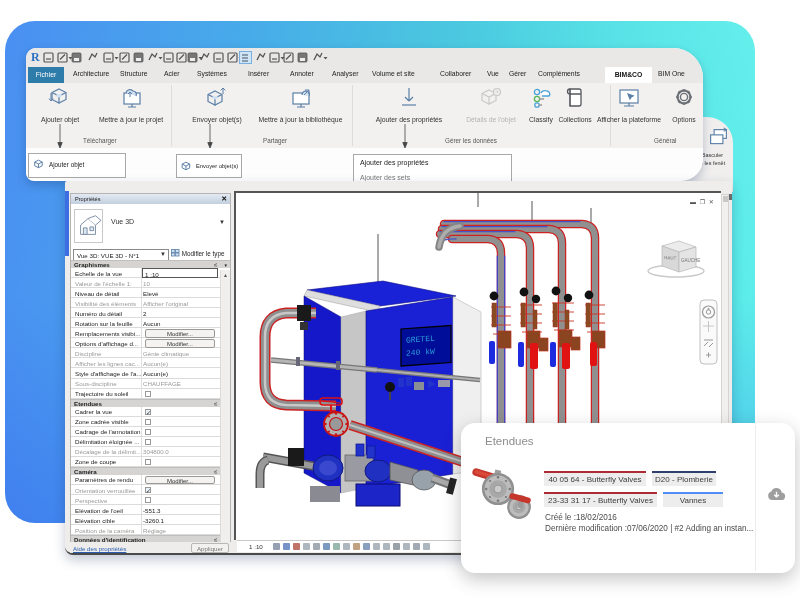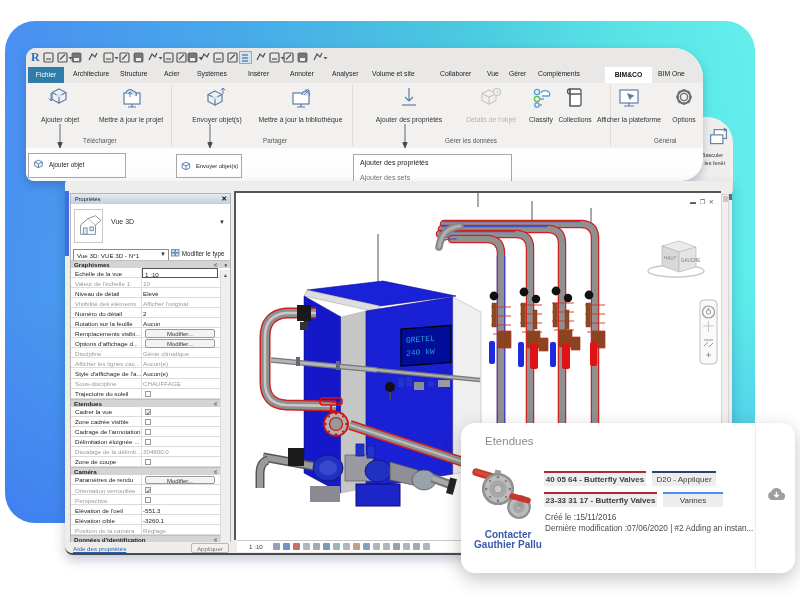--- a/index.html
+++ b/index.html
@@ -72,21 +72,21 @@
      border-top:1px solid #c9c8c6;font-size:6.2px;color:#333;}
   #vpscroll{left:656px;top:13px;width:8px;height:345px;background:#f1f0ef;border:1px solid #d5d4d2;box-sizing:border-box;}
   
   #card{left:461px;top:423px;width:334px;height:150px;background:#fff;border-radius:14px;
      box-shadow:0 6px 18px rgba(60,60,60,.30);}
   #card .generic{position:absolute;left:24px;top:12px;width:80px;font-size:11.5px;color:#8d8d8d;}
   #card .title{position:absolute;left:83px;top:10px;font-size:15px;color:#424242;font-weight:500;}
   #card .subt{position:absolute;left:84px;top:31px;font-size:8.3px;color:#5f5f5f;}
   .chip{position:absolute;height:15px;background:#ededed;font-size:8px;color:#3c3c3c;
      text-align:center;line-height:13px;box-sizing:border-box;}
-  .chip.red{border-top:2px solid #ad2b35;font-weight:bold;}
+  .chip.red{border-top:2px solid #ad2b35;}
   .chip.navy{border-top:2px solid #303f6e;}
   .chip.blue{border-top:2px solid #4f8df7;}
   #card .meta{position:absolute;left:84px;font-size:8.2px;color:#4a4a4a;white-space:nowrap;}
   #card .contact{position:absolute;left:-8px;top:107px;width:110px;text-align:center;
      font-size:10px;color:#3b5aa9;font-weight:bold;line-height:10px;}
 </style>
 </head>
 <body>
 <div id="stage">
   <div id="bg" class="abs"></div>
@@ -692,26 +692,25 @@
     <div class="abs" style="left:5px;top:361px;width:161px;height:13px;background:#eeedec;">
       <span style="position:absolute;left:3px;top:3px;font-size:6.2px;color:#2a5db0;text-decoration:underline">Aide des propriétés</span>
       <span style="position:absolute;left:121px;top:1px;width:38px;height:10px;background:#f2f1f0;border:1px solid #b8b7b5;border-radius:2px;font-size:6.2px;color:#777;text-align:center;line-height:9px;box-sizing:border-box">Appliquer</span>
     </div>
   </div>
 
   <div id="card" class="abs">
     <div style="position:absolute;left:294px;top:2px;width:1px;height:146px;background:#ececec"></div>
     <div class="generic">Etendues</div>
     <div class="chip red" style="left:83px;top:48px;width:102px">40 05 64 - Butterfly Valves</div>
-    <div class="chip navy" style="left:191px;top:48px;width:64px">D20 - Appliquer</div>
+    <div class="chip navy" style="left:191px;top:48px;width:64px">D20 - Plomberie</div>
     <div class="chip red" style="left:83px;top:69px;width:113px">23-33 31 17 - Butterfly Valves</div>
     <div class="chip blue" style="left:202px;top:69px;width:60px">Vannes</div>
-    <div class="meta" style="top:90px">Créé le :15/11/2016</div>
+    <div class="meta" style="top:90px">Créé le :18/02/2016</div>
     <div class="meta" style="top:101px">Dernière modification :07/06/2020 | #2 Adding an instan...</div>
-    <div class="contact">Contacter<br>Gauthier Pallu</div>
 
     <svg style="position:absolute;left:8px;top:30px" width="90" height="70" viewBox="0 0 90 70">
       <g>
 
         <rect x="25" y="17" width="6" height="16" fill="#9c9c9c" transform="rotate(10 28 24)"></rect>
         <g transform="rotate(17 17.5 22)">
           <rect x="3" y="18.5" width="29" height="7.5" rx="3.7" fill="#c5372c"></rect>
           <rect x="5" y="20.2" width="25" height="3.5" rx="1.7" fill="#d94a3a"></rect>
         </g>
         <g transform="translate(0,10)">

